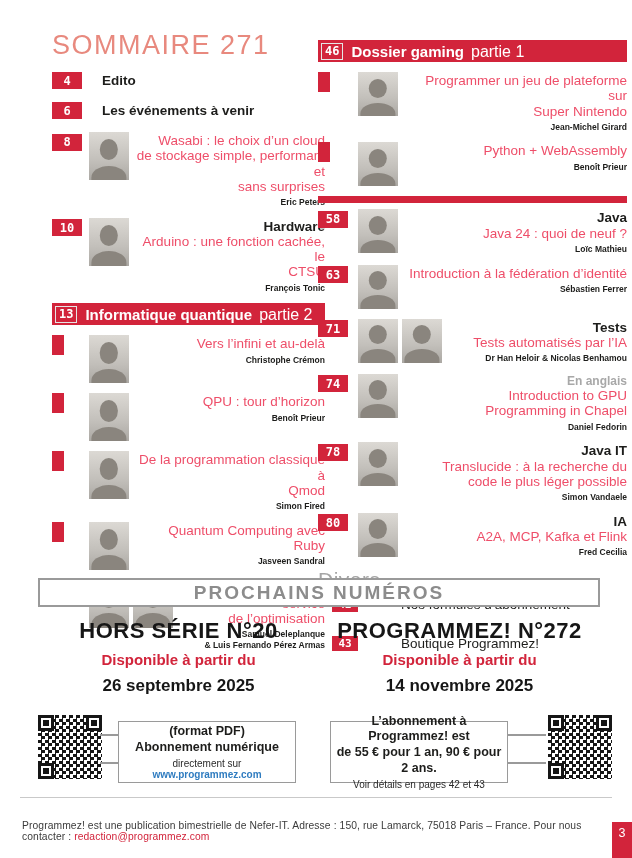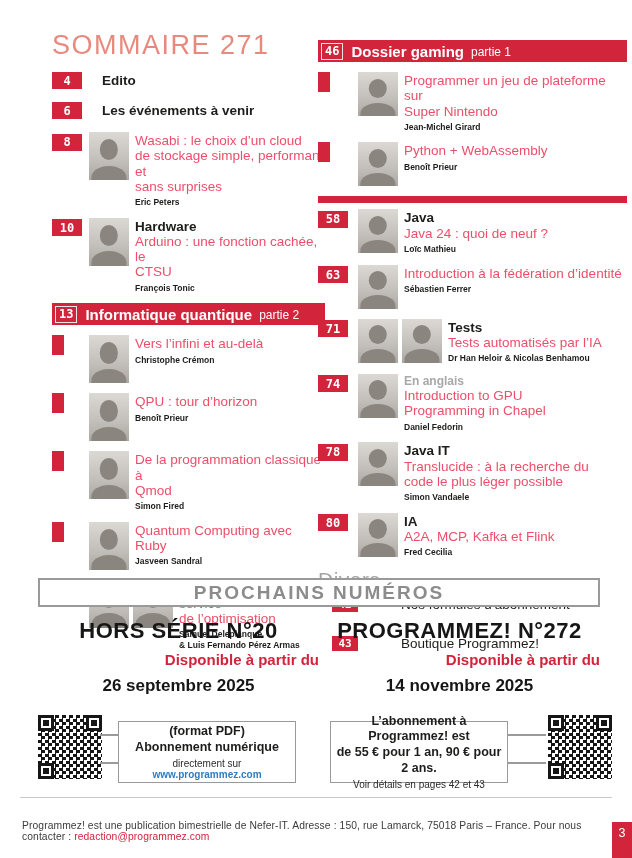--- a/index.html
+++ b/index.html
@@ -51,55 +51,55 @@
   }
   .col-right .photo{height:44px;}
   .photo::before{
     content:"";position:absolute;left:50%;top:15%;width:46%;height:44%;
     transform:translateX(-50%);background:#8a857e;border-radius:50%;
   }
   .photo::after{
     content:"";position:absolute;left:50%;bottom:-18%;width:88%;height:48%;
     transform:translateX(-50%);background:#8a857e;border-radius:50% 50% 0 0;
   }
-  .txt{flex:1;line-height:1.13;padding-top:1px;}
+  .txt{flex:1;line-height:1.13;padding-top:1px;text-align:right;}
   .cat{display:block;font-weight:700;font-size:13.5px;color:var(--ink);}
   .cat.gray{color:#a8a8a8;font-size:12px;}
   .title{display:block;white-space:pre-line;color:var(--pink);font-size:13.5px;}
   .author{display:block;white-space:pre-line;font-size:8.5px;font-weight:700;
     color:var(--ink);margin-top:3px;line-height:1.25;}
 
   .banner{
     display:flex;align-items:center;background:var(--red);
     height:22px;color:#fff;margin:4px 0 10px 0;
   }
   .banner .bbadge{
     font-family:"DejaVu Sans Mono", monospace;font-weight:700;font-size:12px;
     border:1px solid #e5e5e5;padding:0 3px;margin:0 8px 0 3px;line-height:15px;
   }
   .banner .btitle{font-size:15px;font-weight:700;}
-  .banner .bpart{font-size:12px;margin-left:7px;position:relative;top:1px;}
+  .banner .bpart{font-size:16px;margin-left:7px;position:relative;top:1px;}
 
   .redbar{height:7px;background:var(--red);margin:4px 0 6px 0;}
 
   .divers-head{font-size:21px;color:#a5a5a5;letter-spacing:0.5px;margin:10px 0 5px 0;}
   .drow{display:flex;align-items:center;margin:0 0 24px 14px;gap:37px;}
   .drow .badge{min-width:26px;height:15px;font-size:11px;}
   .drow .dlabel{margin-left:6px;font-size:13.5px;color:var(--ink);}
 
   
   .next-head{
     position:absolute;left:38px;top:578px;width:562px;height:29px;
     border:2px solid #9a9a9a;display:flex;align-items:center;justify-content:center;
     color:#8c8c8c;font-weight:700;font-size:19px;letter-spacing:2px;background:#fff;
   }
   .issues{position:absolute;left:38px;top:618px;width:562px;display:flex;}
   .issue{flex:1;text-align:center;}
   .issue .iname{font-size:22px;font-weight:700;letter-spacing:0.5px;color:#161616;}
-  .issue .iavail{color:var(--red);font-weight:700;font-size:15px;margin-top:7px;text-align:right;}
+  .issue .iavail{color:var(--red);font-weight:700;font-size:15px;margin-top:7px;}
   .issue .idate{font-size:17px;font-weight:700;color:#161616;margin-top:8px;}
 
   
   .subs{position:absolute;left:38px;top:712px;width:574px;height:78px;}
   .qr{
     width:64px;height:64px;position:absolute;top:3px;
     background:repeating-conic-gradient(#161616 0% 25%, #ffffff 0% 50%) 0 0/7px 7px;
     outline:2px solid #fff;
   }
   .qr-left{left:0;}

